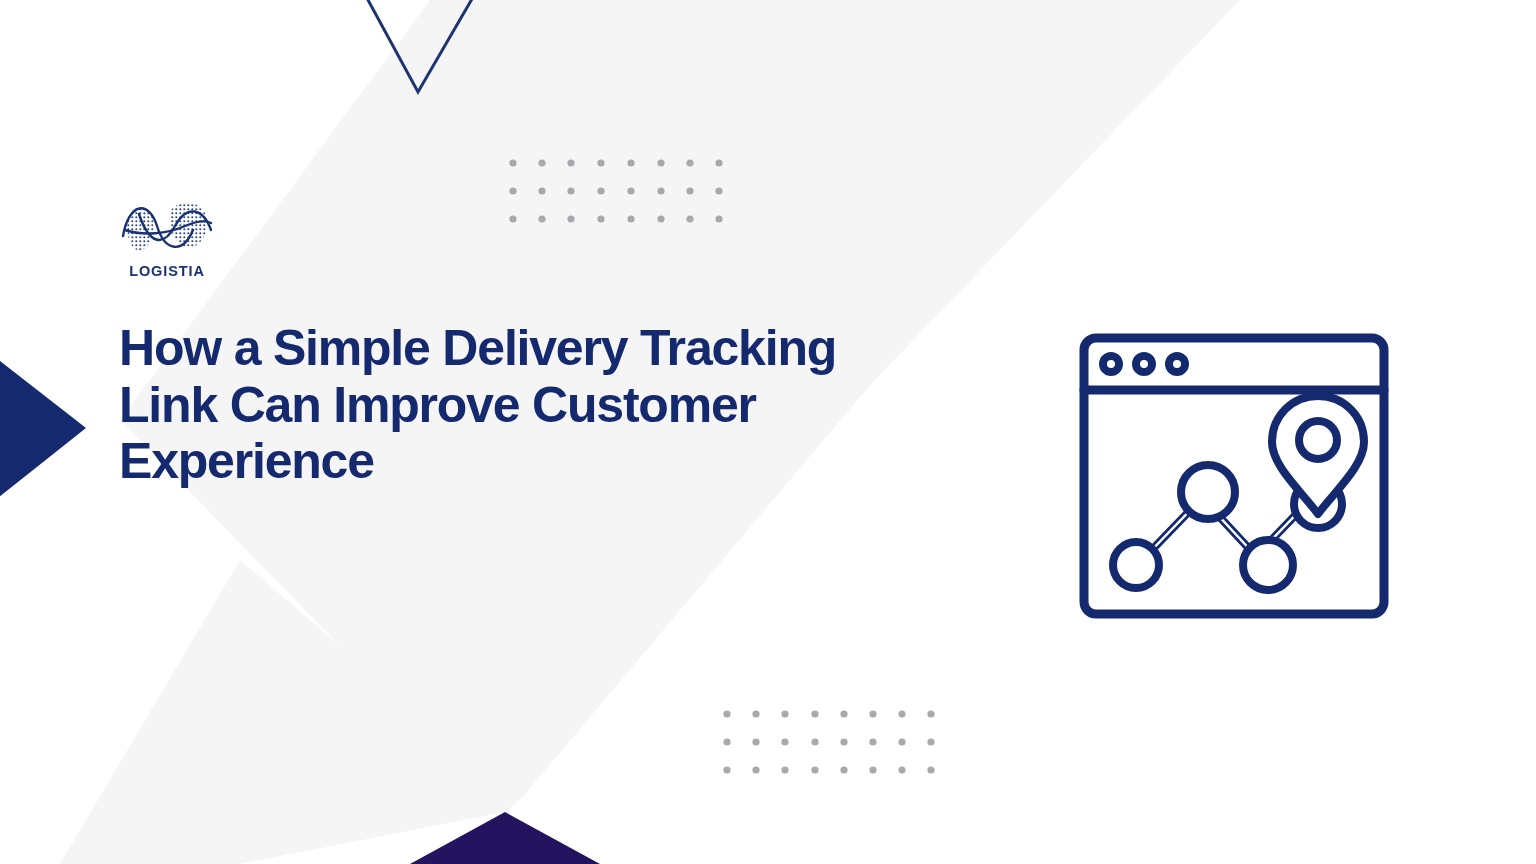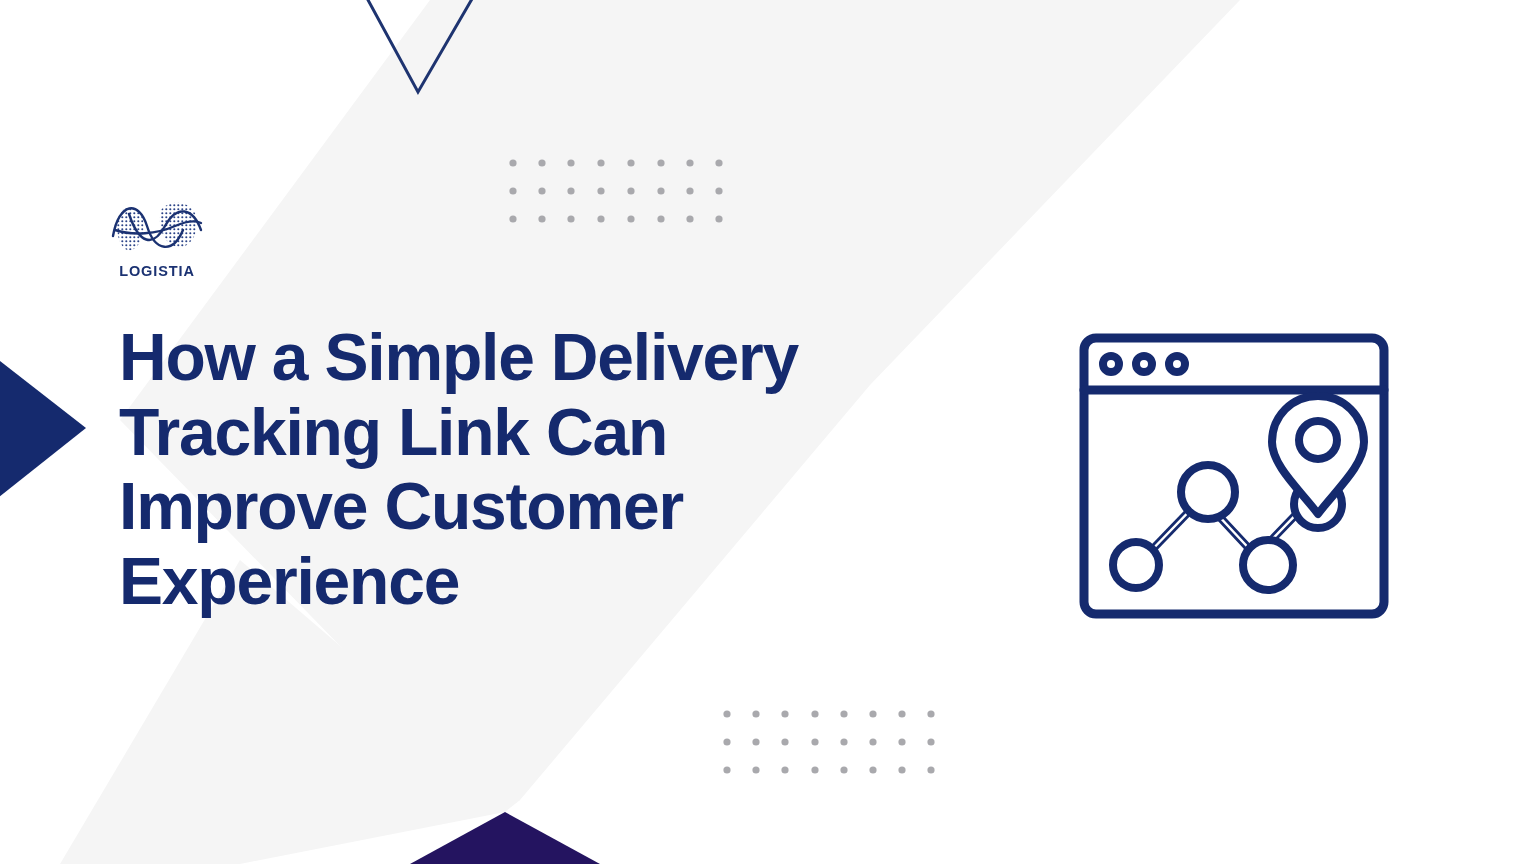--- a/index.html
+++ b/index.html
@@ -25,21 +25,21 @@
     position: absolute;
     inset: 0;
     width: 100%;
     height: 100%;
     pointer-events: none;
   }
 
   
   .logo-block {
     position: absolute;
-    left: 109px;
+    left: 119px;
     top: 196px;
     width: 104px;
     height: 92px;
   }
   .logo-mark {
     position: absolute;
     left: 0;
     top: 0;
     width: 96px;
     height: 62px;
@@ -60,21 +60,21 @@
 
   
   .headline {
     position: absolute;
     left: 119px;
     top: 320px;
     width: 790px;
     margin: 0;
     font-family: "Liberation Sans", sans-serif;
     font-weight: 700;
-    font-size: 66px;
+    font-size: 50px;
     line-height: 1.13;
     letter-spacing: -1.2px;
     color: #152a6e;
     -webkit-font-smoothing: antialiased;
   }
 
   
   .illustration {
     position: absolute;
     left: 1078px;

